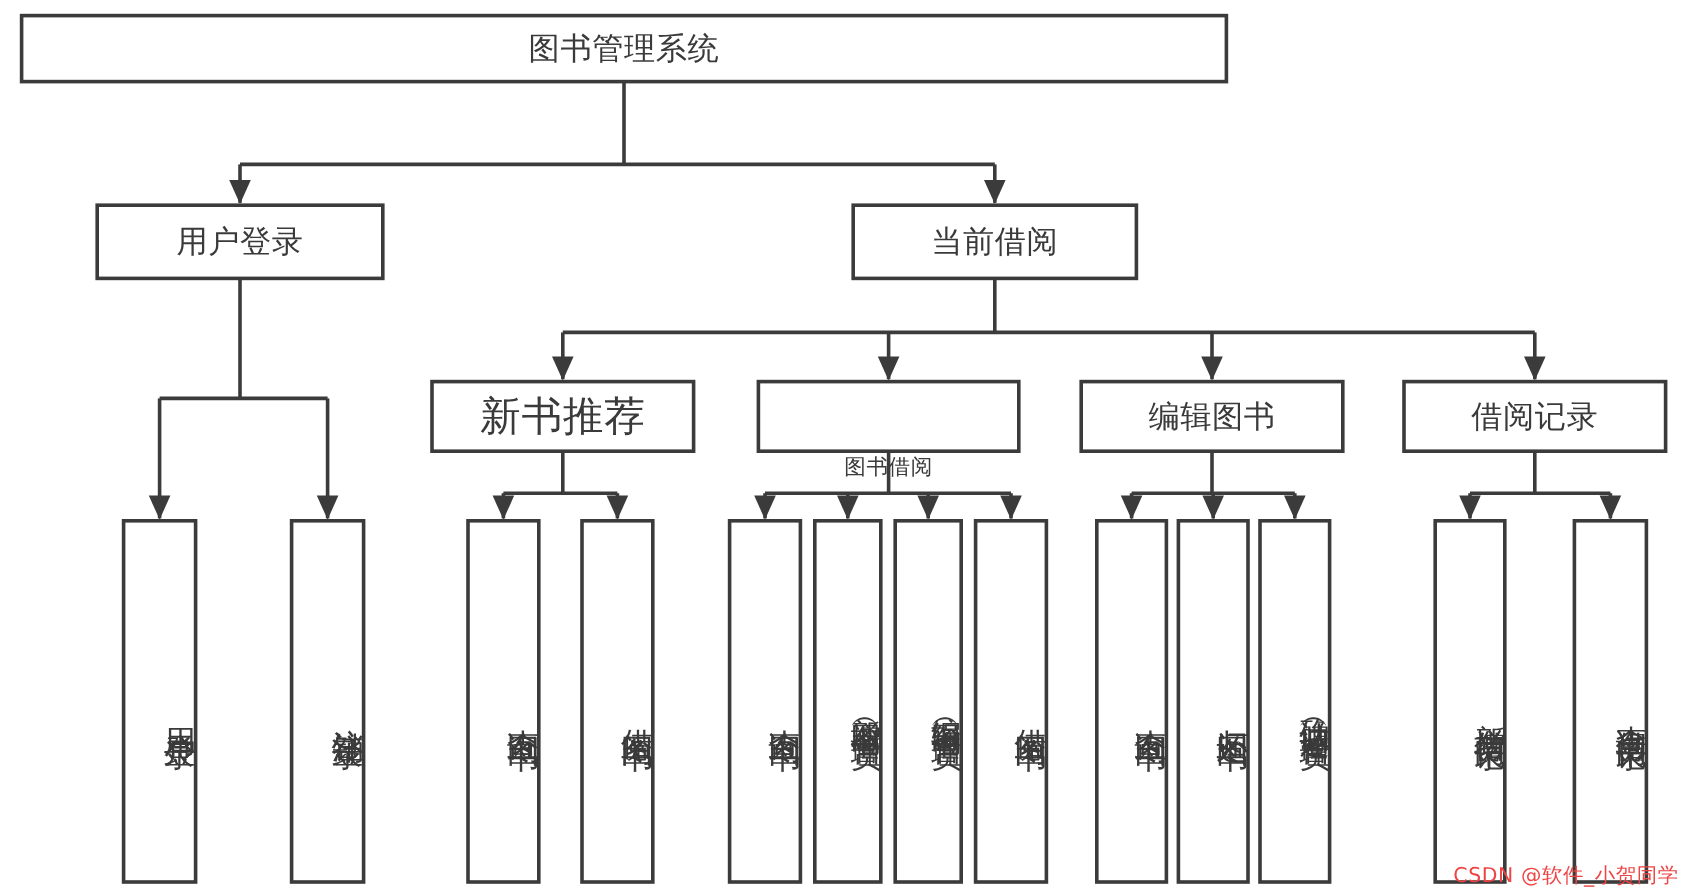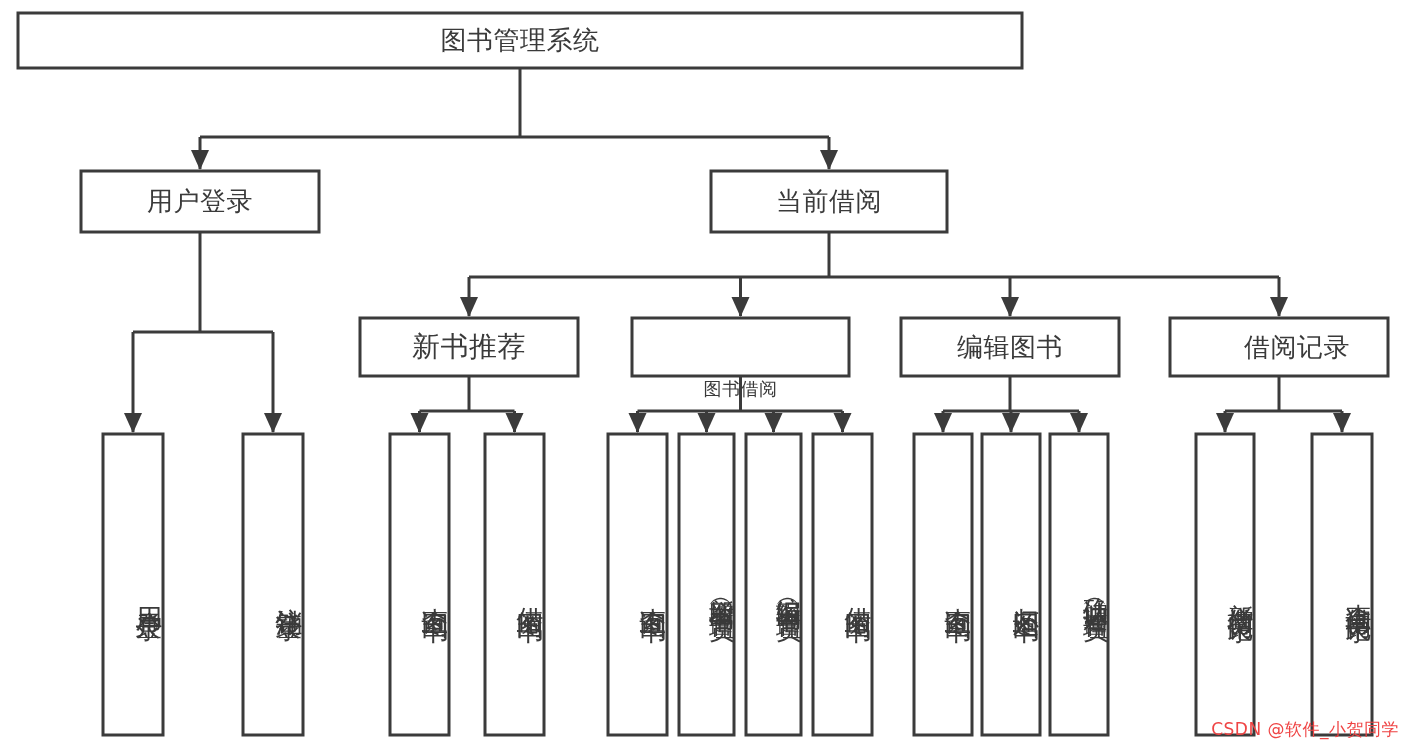--- a/index.html
+++ b/index.html
@@ -160,24 +160,24 @@
         <rect x="1050" y="434" width="58" height="301" class="box-rect"></rect>
         <rect x="1196" y="434" width="58" height="301" class="box-rect"></rect>
         <rect x="1312" y="434" width="60" height="301" class="box-rect"></rect>
       </g>
   </svg>
 
   <div id="labels">
       <div class="node-label-h" style="left: 18px; top: 13px; width: 1004px; height: 55px; font-size: 26px;">图书管理系统</div>
       <div class="node-label-h" style="left: 81px; top: 171px; width: 238px; height: 61px; font-size: 26px;">用户登录</div>
       <div class="node-label-h" style="left: 711px; top: 171px; width: 236px; height: 61px; font-size: 26px;">当前借阅</div>
-      <div class="node-label-h" style="left: 360px; top: 318px; width: 218px; height: 58px; font-size: 28px;">新书推荐</div>
+      <div class="node-label-h" style="left: 360px; top: 318px; width: 218px; height: 58px; font-size: 34px;">新书推荐</div>
       <div class="node-label-h" style="left: 632px; top: 318px; width: 217px; height: 58px; font-size: 18px; margin-top: 42px;">图书借阅</div>
       <div class="node-label-h" style="left: 901px; top: 318px; width: 218px; height: 58px; font-size: 26px;">编辑图书</div>
-      <div class="node-label-h" style="left: 1170px; top: 318px; width: 218px; height: 58px; font-size: 26px; padding-left: 18px;">借阅记录</div>
+      <div class="node-label-h" style="left: 1170px; top: 318px; width: 218px; height: 58px; font-size: 26px;">借阅记录</div>
       <div class="node-label-v" style="left: 103px; top: 434px; width: 60px; height: 301px; font-size: 27px; padding-top: 14px; box-sizing: border-box;">用户登录</div>
       <div class="node-label-v" style="left: 243px; top: 434px; width: 60px; height: 301px; font-size: 27px; padding-top: 14px; box-sizing: border-box;">注销登录</div>
       <div class="node-label-v" style="left: 390px; top: 434px; width: 59px; height: 301px; font-size: 27px; padding-top: 14px; box-sizing: border-box;">查询图书</div>
       <div class="node-label-v" style="left: 485px; top: 434px; width: 59px; height: 301px; font-size: 27px; padding-top: 14px; box-sizing: border-box;">借阅图书</div>
       <div class="node-label-v" style="left: 608px; top: 434px; width: 59px; height: 301px; font-size: 27px; padding-top: 14px; box-sizing: border-box;">查询图书</div>
       <div class="node-label-v" style="left: 679px; top: 434px; width: 55px; height: 301px; font-size: 25px; padding-top: 14px; box-sizing: border-box;">新增图书（管理员）</div>
       <div class="node-label-v" style="left: 746px; top: 434px; width: 55px; height: 301px; font-size: 25px; padding-top: 14px; box-sizing: border-box;">编辑图书（管理员）</div>
       <div class="node-label-v" style="left: 813px; top: 434px; width: 59px; height: 301px; font-size: 27px; padding-top: 14px; box-sizing: border-box;">借阅图书</div>
       <div class="node-label-v" style="left: 914px; top: 434px; width: 58px; height: 301px; font-size: 27px; padding-top: 14px; box-sizing: border-box;">查询图书</div>
       <div class="node-label-v" style="left: 982px; top: 434px; width: 58px; height: 301px; font-size: 27px; padding-top: 14px; box-sizing: border-box;">归还图书</div>

